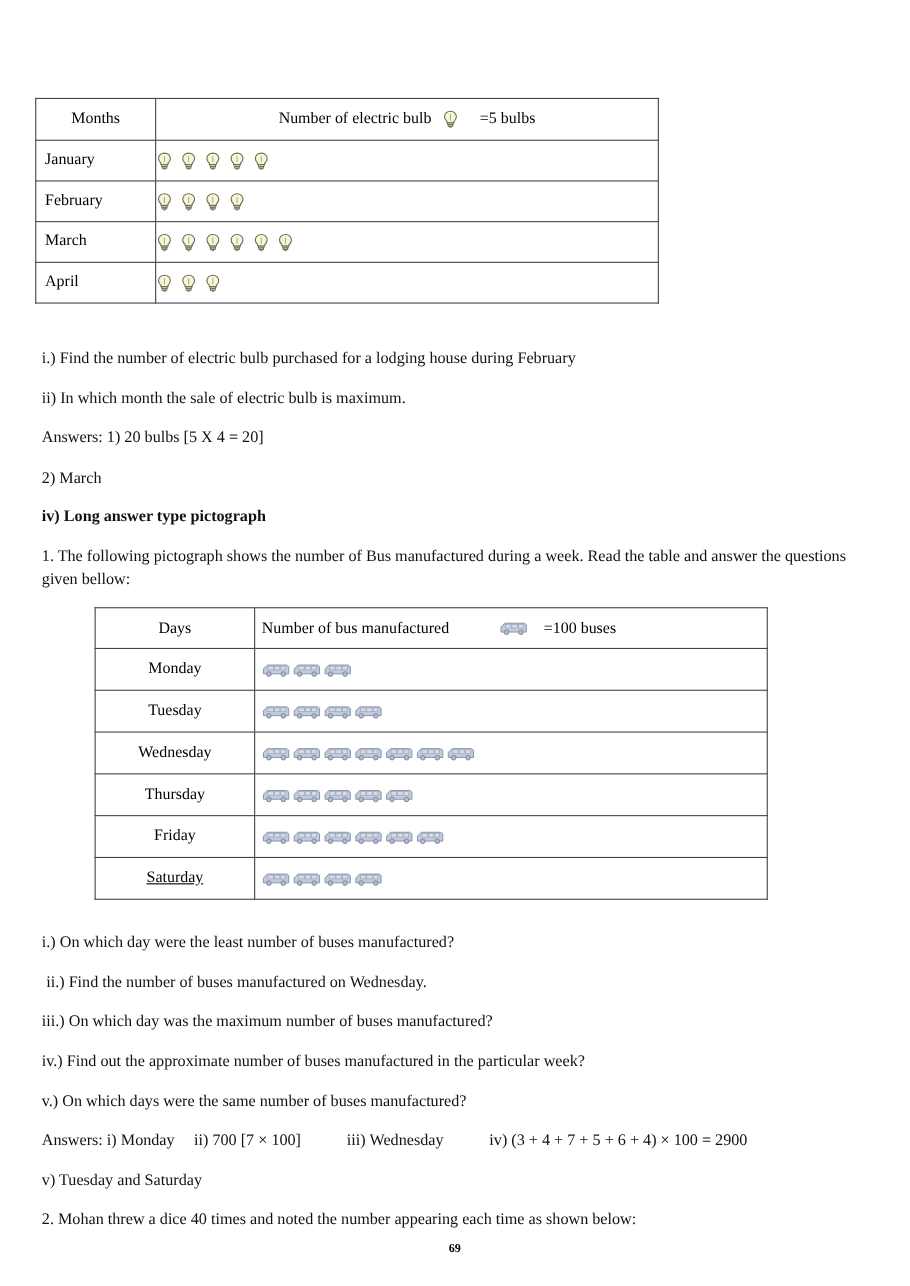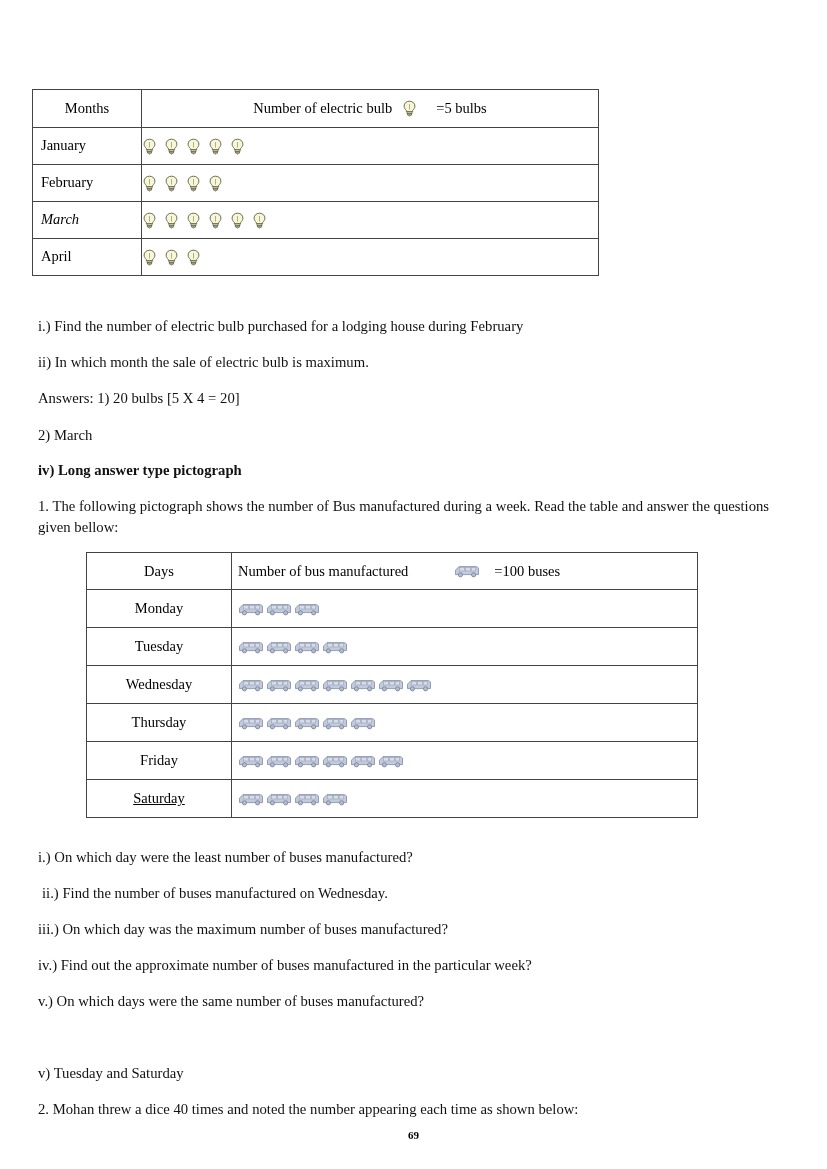--- a/index.html
+++ b/index.html
@@ -181,21 +181,21 @@
                   <line x1="7.5" y1="4.0" x2="7.5" y2="9.6" stroke="#8f8f70" stroke-width="0.7"></line>
                 </svg></span><span class="bulb"><svg width="15" height="17" viewBox="0 0 15 17">
                   <path d="M7.5 1.2 C4.3 1.2 2.1 3.4 2.1 6.1 C2.1 8.0 3.2 9.3 4.3 10.4 L4.3 11.6 L10.7 11.6 L10.7 10.4 C11.8 9.3 12.9 8.0 12.9 6.1 C12.9 3.4 10.7 1.2 7.5 1.2 Z" fill="#f7f7d8" stroke="#6b6b52" stroke-width="1"></path>
                   <rect x="5.0" y="11.8" width="5" height="1.5" fill="#e8e8cc" stroke="#6b6b52" stroke-width="0.8"></rect>
                   <rect x="5.4" y="13.5" width="4.2" height="1.4" fill="#dedec2" stroke="#6b6b52" stroke-width="0.8"></rect>
                   <path d="M6.3 15.1 L8.7 15.1 L7.5 16.4 Z" fill="#cfcfb4" stroke="#6b6b52" stroke-width="0.7"></path>
                   <line x1="7.5" y1="4.0" x2="7.5" y2="9.6" stroke="#8f8f70" stroke-width="0.7"></line>
                 </svg></span></td>
           </tr>
           <tr>
-            <td class="cell-label left" style="height: 36px; font-style: italic;">March</td>
+            <td class="cell-label left" style="height: 36px;">March</td>
             <td class="cell-icons" style="height: 36px;"><span class="bulb"><svg width="15" height="17" viewBox="0 0 15 17">
                   <path d="M7.5 1.2 C4.3 1.2 2.1 3.4 2.1 6.1 C2.1 8.0 3.2 9.3 4.3 10.4 L4.3 11.6 L10.7 11.6 L10.7 10.4 C11.8 9.3 12.9 8.0 12.9 6.1 C12.9 3.4 10.7 1.2 7.5 1.2 Z" fill="#f7f7d8" stroke="#6b6b52" stroke-width="1"></path>
                   <rect x="5.0" y="11.8" width="5" height="1.5" fill="#e8e8cc" stroke="#6b6b52" stroke-width="0.8"></rect>
                   <rect x="5.4" y="13.5" width="4.2" height="1.4" fill="#dedec2" stroke="#6b6b52" stroke-width="0.8"></rect>
                   <path d="M6.3 15.1 L8.7 15.1 L7.5 16.4 Z" fill="#cfcfb4" stroke="#6b6b52" stroke-width="0.7"></path>
                   <line x1="7.5" y1="4.0" x2="7.5" y2="9.6" stroke="#8f8f70" stroke-width="0.7"></line>
                 </svg></span><span class="bulb"><svg width="15" height="17" viewBox="0 0 15 17">
                   <path d="M7.5 1.2 C4.3 1.2 2.1 3.4 2.1 6.1 C2.1 8.0 3.2 9.3 4.3 10.4 L4.3 11.6 L10.7 11.6 L10.7 10.4 C11.8 9.3 12.9 8.0 12.9 6.1 C12.9 3.4 10.7 1.2 7.5 1.2 Z" fill="#f7f7d8" stroke="#6b6b52" stroke-width="1"></path>
                   <rect x="5.0" y="11.8" width="5" height="1.5" fill="#e8e8cc" stroke="#6b6b52" stroke-width="0.8"></rect>
                   <rect x="5.4" y="13.5" width="4.2" height="1.4" fill="#dedec2" stroke="#6b6b52" stroke-width="0.8"></rect>
@@ -517,19 +517,25 @@
         </tbody>
     </table>
   </div>
 
   <div class="abs para" style="left:38px; top:803px; width:760px;">i.) On which day were the least number of buses manufactured?</div>
   <div class="abs para" style="left:42px; top:839px; width:760px;">ii.) Find the number of buses manufactured on Wednesday.</div>
   <div class="abs para" style="left:38px; top:875px; width:760px;">iii.) On which day was the maximum number of buses manufactured?</div>
   <div class="abs para" style="left:38px; top:911px; width:760px;">iv.) Find out the approximate number of buses manufactured in the particular week?</div>
   <div class="abs para" style="left:38px; top:947px; width:760px;">v.) On which days were the same number of buses manufactured?</div>
 
+  <div class="abs para" style="left:38px; top:983px; width:770px;">
+    <span style="display:inline-block;">Answers: i) Monday</span>
+    <span style="display:inline-block; margin-left:14px;">ii) 700 [7 × 100]</span>
+    <span style="display:inline-block; margin-left:38px;">iii) Wednesday</span>
+    <span style="display:inline-block; margin-left:38px;">iv) (3 + 4 + 7 + 5 + 6 + 4) × 100 = 2900</span>
+  </div>
   <div class="abs para" style="left:38px; top:1019px; width:760px;">v) Tuesday and Saturday</div>
 
   <div class="abs para" style="left:38px; top:1055px; width:760px;">2. Mohan threw a dice 40 times and noted the number appearing each time as shown below:</div>
 
   <div class="abs pagenum" style="left:0; top:1085px;">69</div>
 
 </div>
 
 </body></html>

